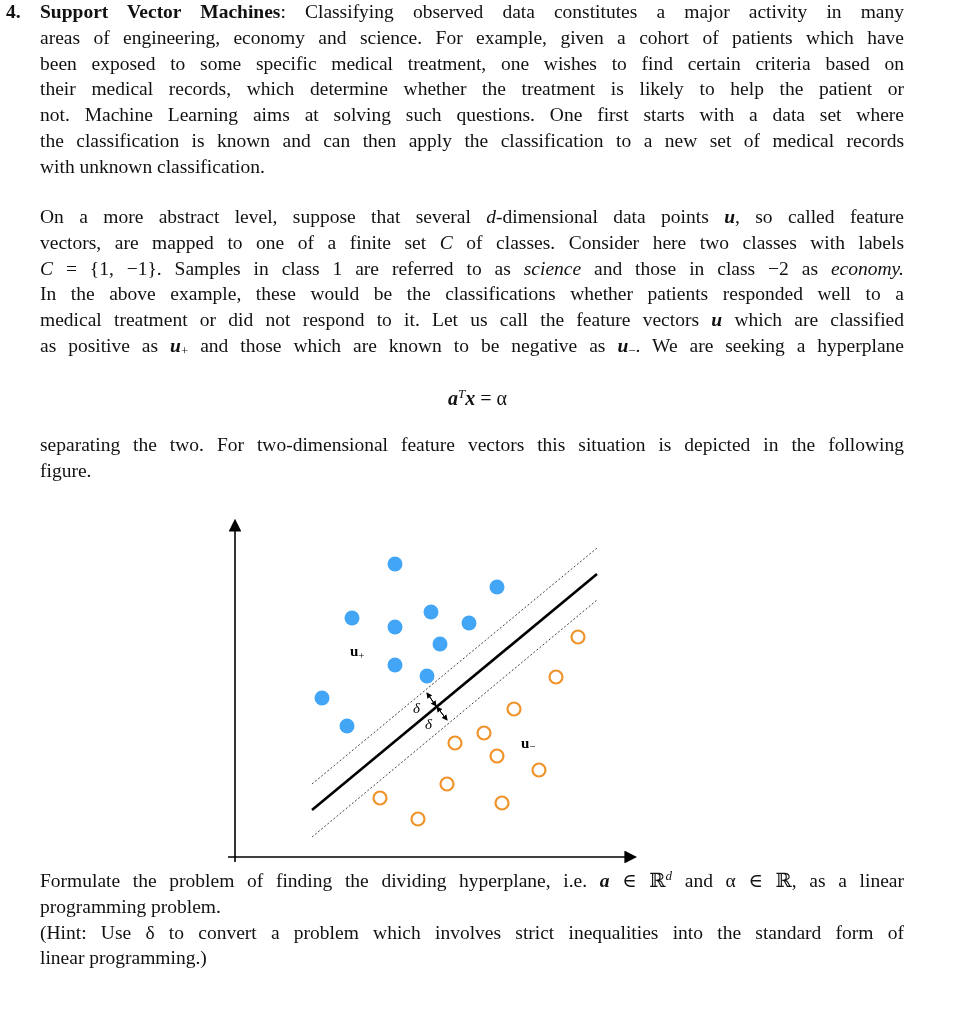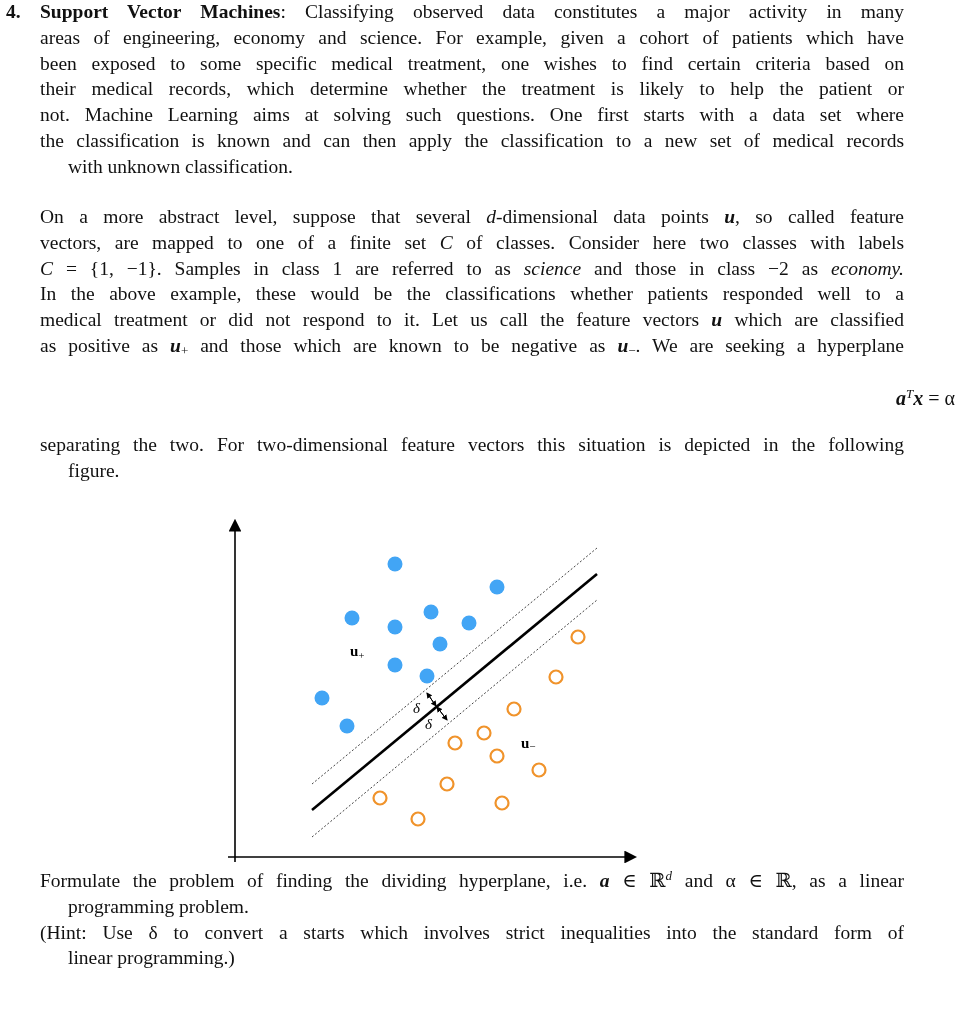--- a/index.html
+++ b/index.html
@@ -1,28 +1,28 @@
 <!DOCTYPE html>
 <html><head>
 <meta charset="utf-8">
 <style>
   html, body { margin:0; padding:0; background:#ffffff; }
   body { width:955px; height:1024px; position:relative; overflow:hidden;
          font-family:"DejaVu Serif","Liberation Serif", serif; color:#111; }
   .para { position:absolute; left:40px; width:864px; font-family:"Liberation Serif","DejaVu Serif", serif;
           font-size:19.5px; line-height:25.8px; text-align:justify; }
   .line { display:block; white-space:nowrap; text-align-last:justify; text-align:justify; }
-  .line.last { text-align-last:left;margin-left:28px; }
+  .line.last { text-align-last:left; }
   .num { position:absolute; left:6px; top:0px; font-weight:bold; font-family:"Liberation Serif", serif; font-size:19.5px; line-height:25.8px; }
   b.title { font-weight:bold; }
   i { font-style:italic; }
   .bv { font-weight:bold; font-style:italic; }
   sub { font-size:13px; vertical-align:-3px; line-height:0; }
   sup { font-size:13px; vertical-align:7px; line-height:0; }
-  .eq { position:absolute; left:0; width:955px; top:387px; text-align:right;
+  .eq { position:absolute; left:0; width:955px; top:387px; text-align:center;
         font-family:"Liberation Serif", serif; font-size:20px; }
   #figure { position:absolute; left:0; top:0; }
 </style>
 </head>
 <body>
 
 <div style="position:absolute;top:0;left:0;width:955px;">
   <span class="num" style="top:-1px;">4.</span>
   <div class="para" style="top:-1px;">
     <span class="line"><b class="title">Support Vector Machines</b><span>: Classifying observed data constitutes a major activity in many</span></span>
@@ -104,15 +104,15 @@
       <circle cx="447" cy="784" r="6.5" fill="none" stroke="#f0932b" stroke-width="2.2"></circle>
       <circle cx="380" cy="798" r="6.5" fill="none" stroke="#f0932b" stroke-width="2.2"></circle>
       <circle cx="502" cy="803" r="6.5" fill="none" stroke="#f0932b" stroke-width="2.2"></circle>
       <circle cx="418" cy="819" r="6.5" fill="none" stroke="#f0932b" stroke-width="2.2"></circle>
     </g>
 </svg>
 
 <div class="para" style="top:868px;">
   <span class="line"><span>Formulate the problem of finding the dividing hyperplane, i.e. </span><span class="bv">a</span><span> ∈ ℝ</span><sup style="font-style:italic;">d</sup><span> and α ∈ ℝ, as a linear</span></span>
   <span class="line last">programming problem.</span>
-  <span class="line">(Hint: Use δ to convert a starts which involves strict inequalities into the standard form of</span>
+  <span class="line">(Hint: Use δ to convert a problem which involves strict inequalities into the standard form of</span>
   <span class="line last">linear programming.)</span>
 </div>
 
 </body></html>

